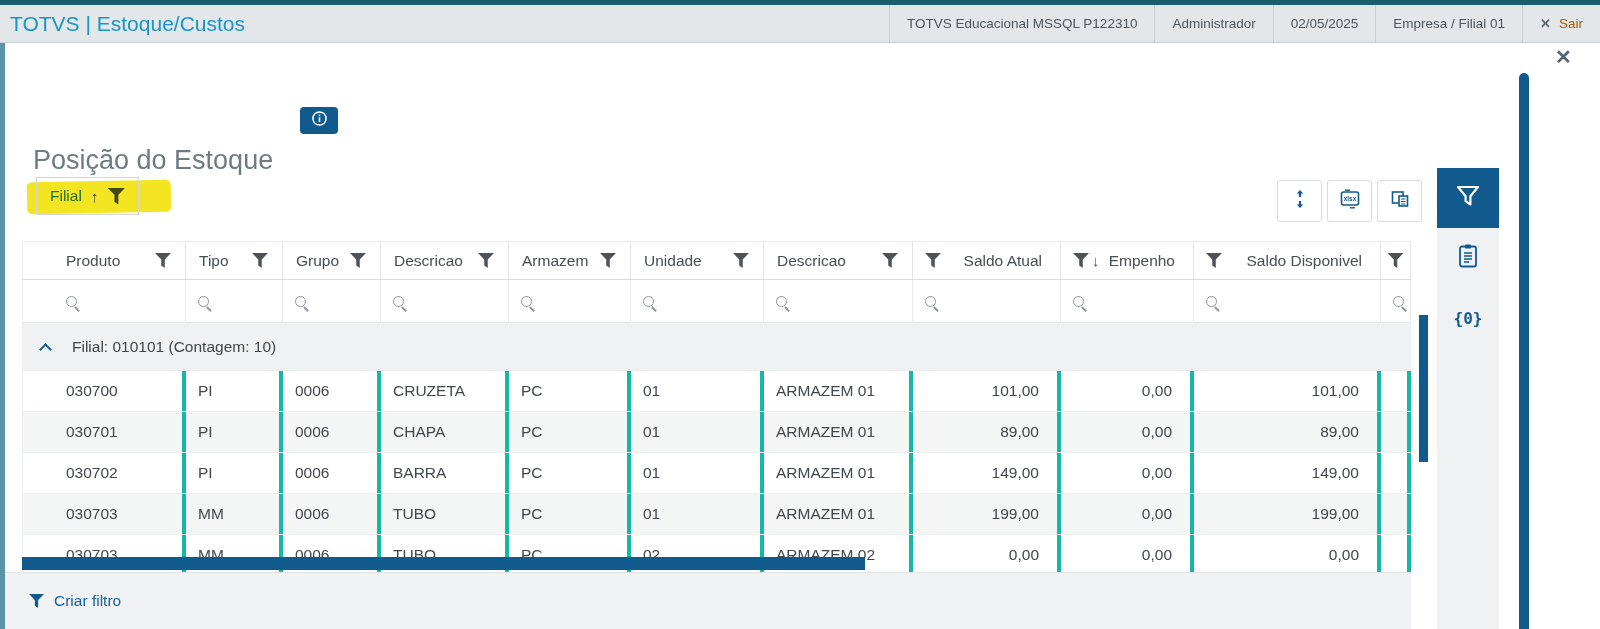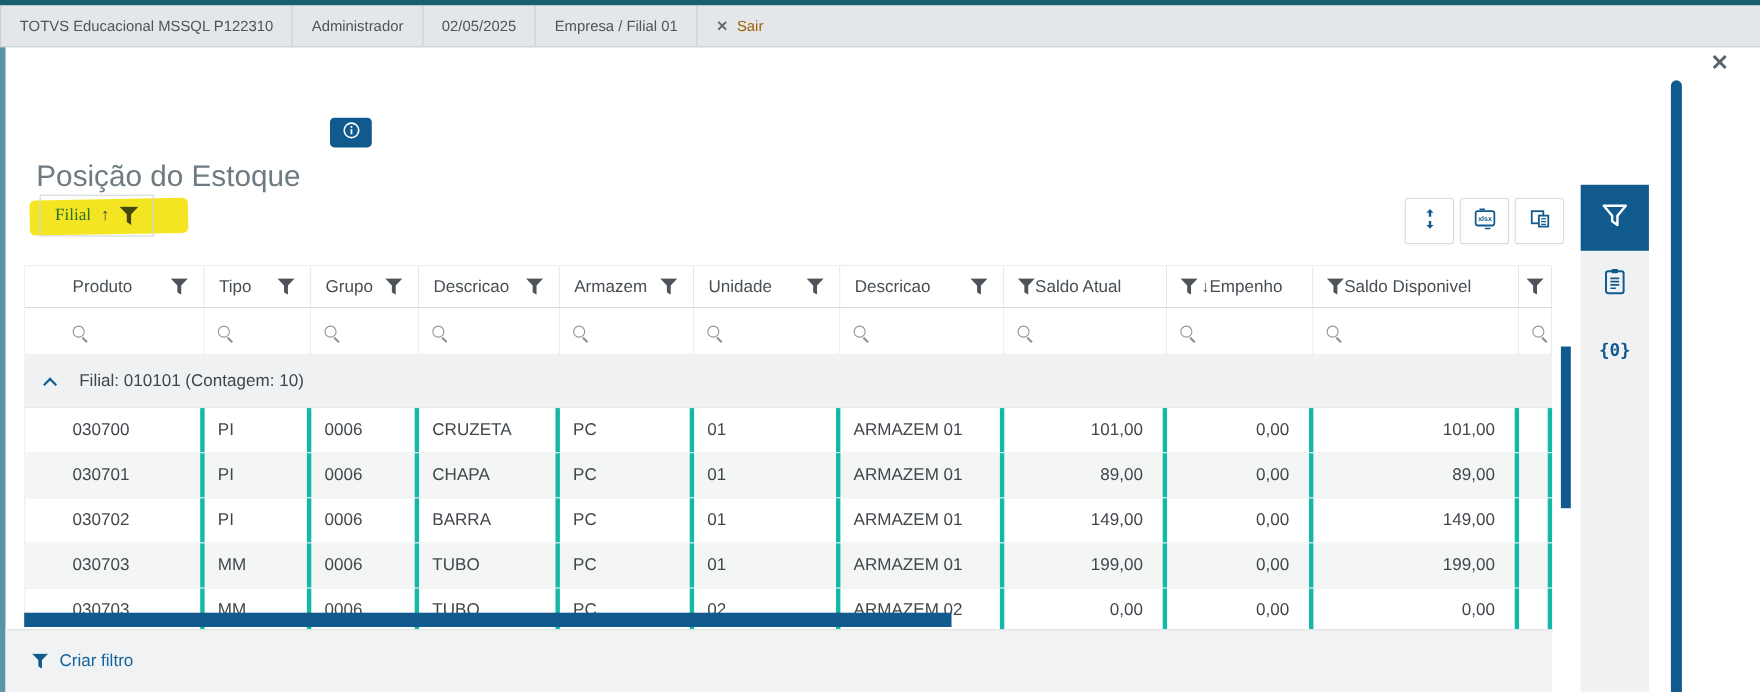--- a/index.html
+++ b/index.html
@@ -36,21 +36,21 @@
     background:#115a8e; border-radius:4px; display:flex; align-items:center; justify-content:center; cursor:pointer;
   }
 
   
   .chip-highlight {
     position:absolute; left:27px; top:181px; width:144px; height:32px;
     background:#f2e105; opacity:.88; border-radius:5px; transform:rotate(-1deg);
   }
   .chip {
     position:absolute; left:36px; top:177px; height:38px; padding:0 13px;
-    border:1px solid #d3d7d9; display:flex; align-items:center; gap:9px; cursor:pointer;font-family:Liberation Serif, serif;
+    border:1px solid #d3d7d9; display:flex; align-items:center; gap:9px; cursor:pointer;
   }
   .chip-label { font-size:15.5px; color:#26712a; }
   .chip-arrow { font-size:15px; color:#3c4347; }
   .funnel {
     display:inline-block; width:16px; height:15px; background:#4d5358; flex:0 0 auto;
     clip-path:polygon(0 0,100% 0,61% 43%,61% 100%,39% 84%,39% 43%);
   }
   .chip .funnel { width:18px; height:17px; background:#45470f; }
 
   
@@ -74,21 +74,21 @@
 
   
   .datatable { position:absolute; left:22px; top:241px; width:1389px; border-top:1px solid #e8eaeb; border-left:1px solid #eceeef; }
   .cols { display:grid; grid-template-columns:163px 97px 98px 128px 122px 133px 149px 148px 133px 187px 30px; }
   .thead { height:38px; border-bottom:1px solid #d9dcde; }
   .th {
     display:flex; align-items:center; font-size:15.5px; color:#474e54;
     border-right:1px solid #e3e6e8; white-space:nowrap; cursor:pointer; background:#fff;
   }
   .th.c-left  { justify-content:space-between; padding:0 14px 0 13px; }
-  .th.c-right { padding:0 18px 0 12px; }
+  .th.c-right { justify-content:space-between; padding:0 18px 0 12px; }
   .th.c-funnel-only { justify-content:center; padding:0; }
   .th.pad-first { padding-left:43px; }
   .hgroup { display:flex; align-items:center; gap:3px; }
   .sortglyph { font-size:15px; color:#4d5358; }
 
   .tsearch { height:43px; border-bottom:1px solid #e4e7e8; }
   .ts { display:flex; align-items:center; gap:9px; padding-left:12px; border-right:1px solid #e9ebec; background:#fff; }
   .ts.pad-first { padding-left:43px; }
   .mag { position:relative; width:11px; height:11px; border:1.6px solid #8e969b; border-radius:50%; flex:0 0 auto; }
   .mag::after {
@@ -120,20 +120,21 @@
   }
   .footer-funnel { width:15px; height:14px; background:#115a8e; clip-path:polygon(0 0,100% 0,61% 43%,61% 100%,39% 84%,39% 43%); }
   .footer-label { font-size:15.5px; color:#15629c; cursor:pointer; }
 </style>
 </head>
 <body>
 
 <div class="topstrip"></div>
 
 <div class="topbar">
+  <div class="app-title">TOTVS | Estoque/Custos</div>
   <div class="topbar-right">
     <div class="tb-item">TOTVS Educacional MSSQL P122310</div>
     <div class="tb-item">Administrador</div>
     <div class="tb-item">02/05/2025</div>
     <div class="tb-item">Empresa / Filial 01</div>
     <div class="tb-item tb-logout">
       <span class="tb-x">✕</span>
       <span class="tb-sair">Sair</span>
     </div>
   </div>

